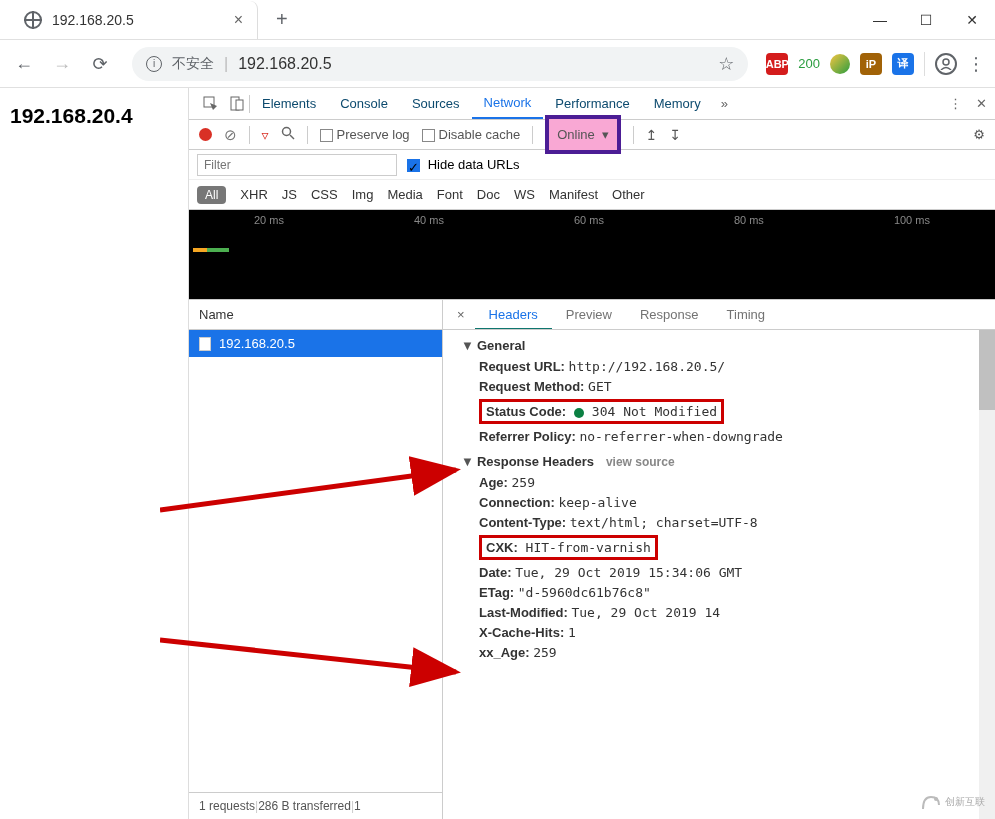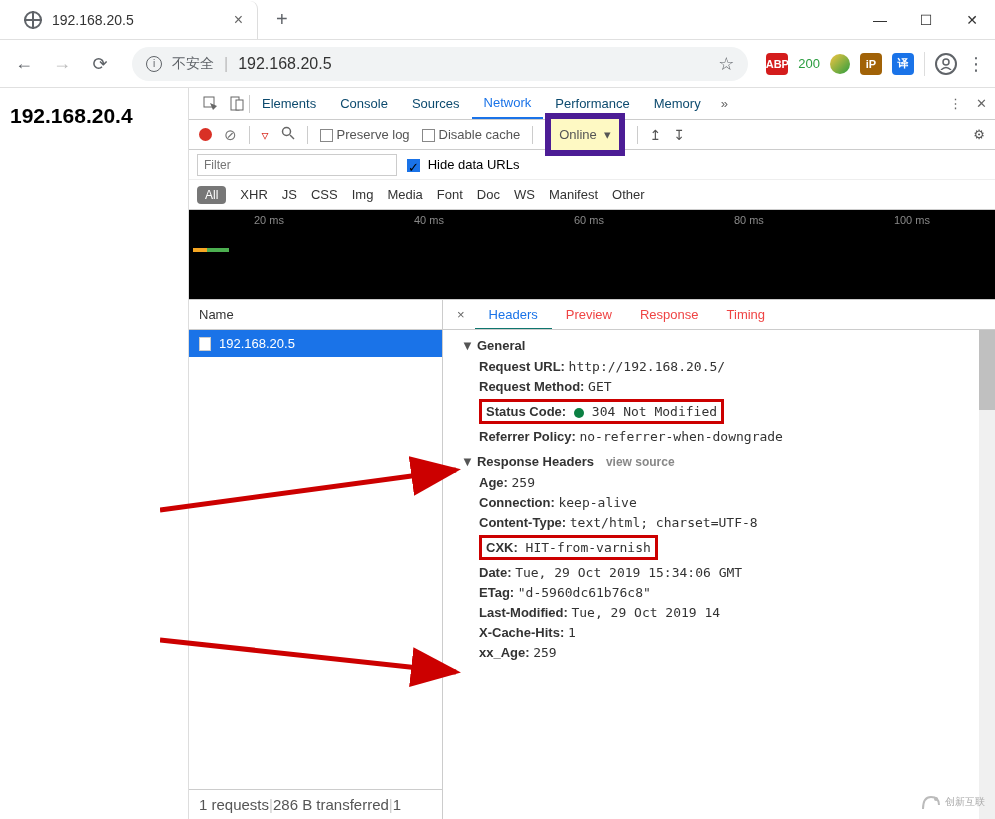--- a/index.html
+++ b/index.html
@@ -42,40 +42,40 @@
 .dt-more{margin-left:8px;color:#666}
 .dt-right{margin-left:auto;display:flex;align-items:center;gap:14px;color:#666}
 .dt-tools{display:flex;align-items:center;height:30px;border-bottom:1px solid #ccc;padding:0 10px;gap:12px;font-size:13px;color:#555}
 .rec{width:13px;height:13px;background:#d93025;border-radius:50%}
 .stop-ico{font-size:15px;color:#777}
 .filter-ico{color:#d93025;font-size:14px}
 .search-ico{color:#666}
 .tvsep{width:1px;height:18px;background:#ccc}
 .chk{width:13px;height:13px;border:1px solid #888;display:inline-block;vertical-align:middle;margin-right:4px}
 .chk.checked{background:#1a73e8;border-color:#1a73e8}
-.sel{border:6px solid #4c1d95;padding:8px 8px;background:#fef9c3}
+.sel{border:4px solid #4c1d95;padding:8px 8px;background:#f9a8d4}
 .ud{font-size:14px;color:#555}
 .gear2{margin-left:auto;color:#555}
 .filter-row{display:flex;align-items:center;height:30px;padding:0 8px;gap:10px;font-size:13px;border-bottom:1px solid #eee}
 .filter-inp{width:200px;height:22px;border:1px solid #ccc;padding:0 6px;font-size:12px}
 .cats{display:flex;align-items:center;height:30px;padding:0 8px;gap:14px;font-size:13px;color:#333;border-bottom:1px solid #ccc}
 .cat-all{background:#777;color:#fff;padding:2px 8px;border-radius:4px;font-size:12px}
 .timeline{height:90px;border-bottom:1px solid #ccc;position:relative;background:#000000}
 .tl-labels{display:flex;justify-content:space-around;font-size:11px;color:#888;padding-top:4px}
 .tl-bar{position:absolute;left:4px;top:38px;width:36px;height:4px;background:linear-gradient(90deg,#f5a623 40%,#4caf50 40%)}
 .netbody{display:flex;flex:1;overflow:hidden}
 .netlist{width:254px;border-right:1px solid #ccc;display:flex;flex-direction:column}
 .nl-head{padding:7px 10px;font-size:13px;color:#333;border-bottom:1px solid #ccc}
 .nl-row{background:#1a73e8;color:#fff;padding:6px 10px;font-size:13px;display:flex;align-items:center;gap:8px}
 .doc-ico{width:12px;height:14px;background:#fff;border:1px solid #ccc}
-.nl-foot{margin-top:auto;border-top:1px solid #ccc;padding:6px 10px;font-size:15px;color:#555;display:flex;}
+.nl-foot{margin-top:auto;border-top:1px solid #ccc;padding:6px 10px;font-size:12px;color:#555;display:flex;}
 .detail{flex:1;display:flex;flex-direction:column;position:relative}
 .d-tabs{display:flex;align-items:center;height:30px;border-bottom:1px solid #ccc;font-size:13px;padding:0 4px;gap:0}
 .d-close{padding:0 10px;color:#666}
-.d-tab{padding:0 14px;color:#ef4444;height:100%;display:flex;align-items:center}
+.d-tab{padding:0 14px;color:#737373;height:100%;display:flex;align-items:center}
 .d-tab.active{color:#1a73e8;border-bottom:1px solid #0f766e}
 .d-body{flex:1;overflow:auto;padding:8px 18px;font-size:13px}
 .sect{margin-bottom:10px}
 .sect-h{font-weight:bold;color:#333;margin-bottom:6px}
 .tri{color:#555;margin-right:3px}
 .kv{margin:5px 0 5px 18px}
 .kv b{color:#333}
 .kv span{font-family:Consolas,monospace;color:#333}
 .vs{color:#888;font-size:12px;margin-left:12px}
 .status-dot{display:inline-block;width:10px;height:10px;background:#0b8043;border-radius:50%;vertical-align:middle}

